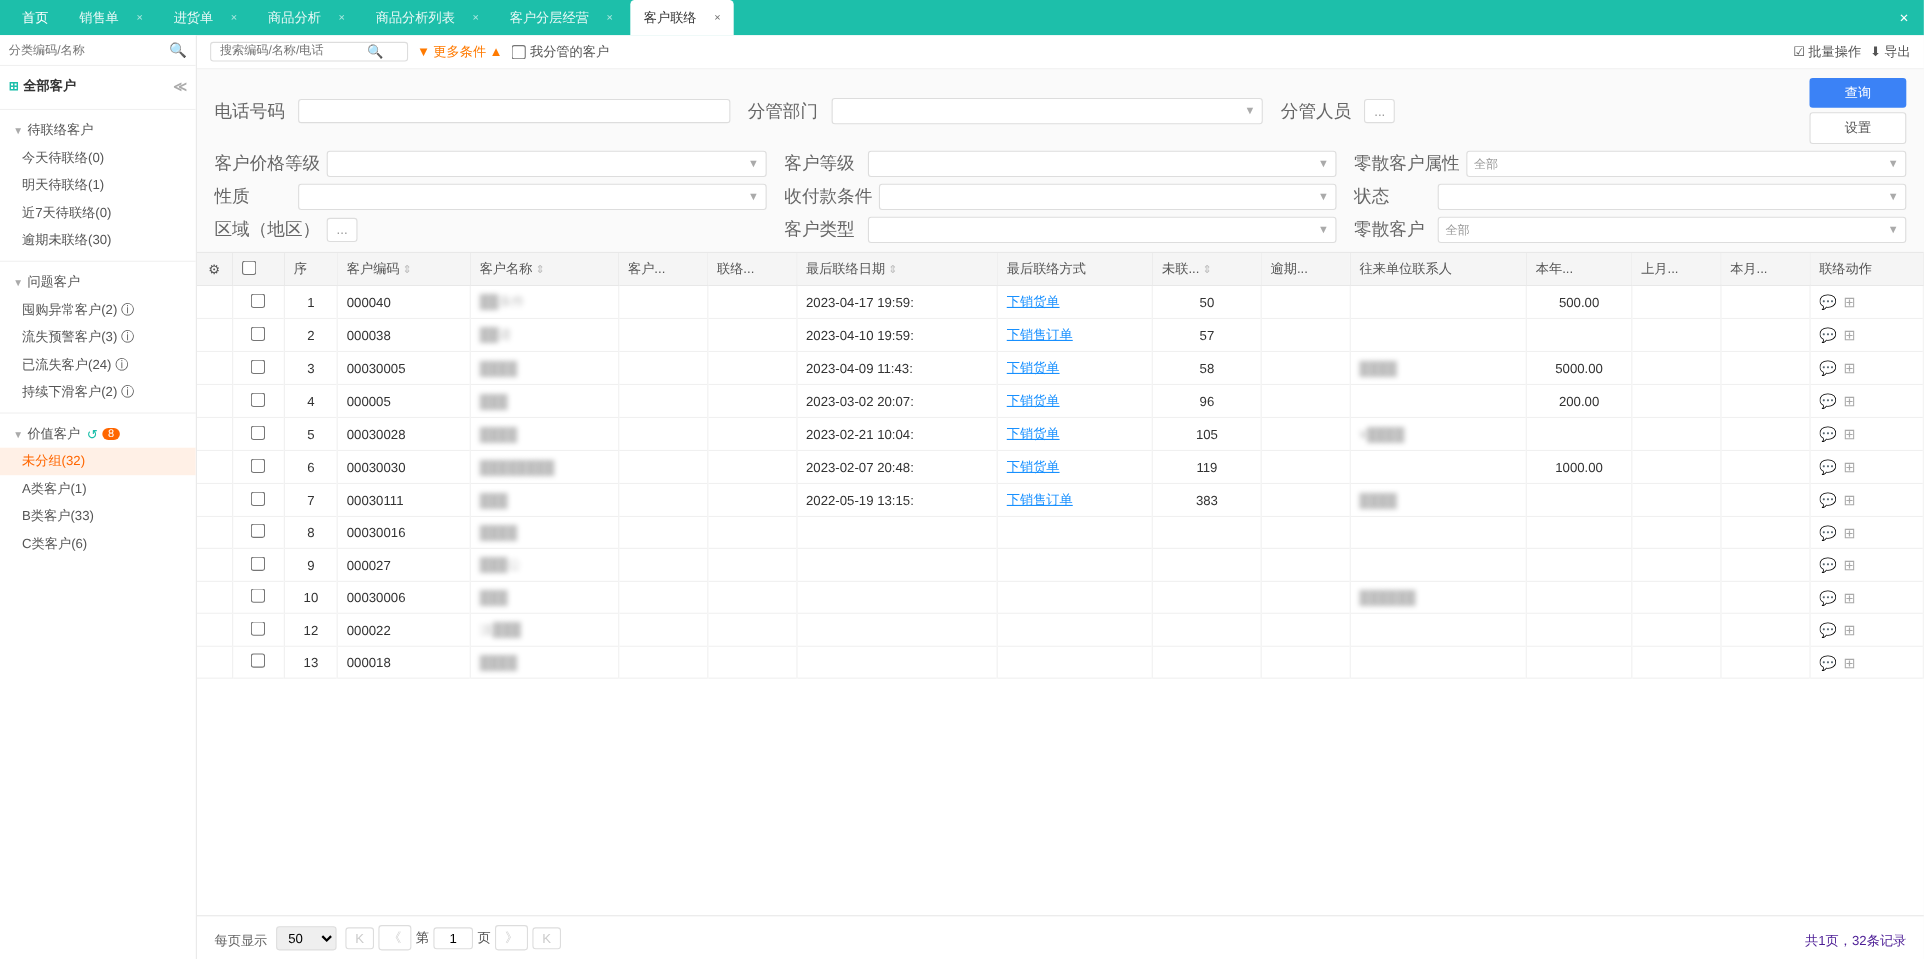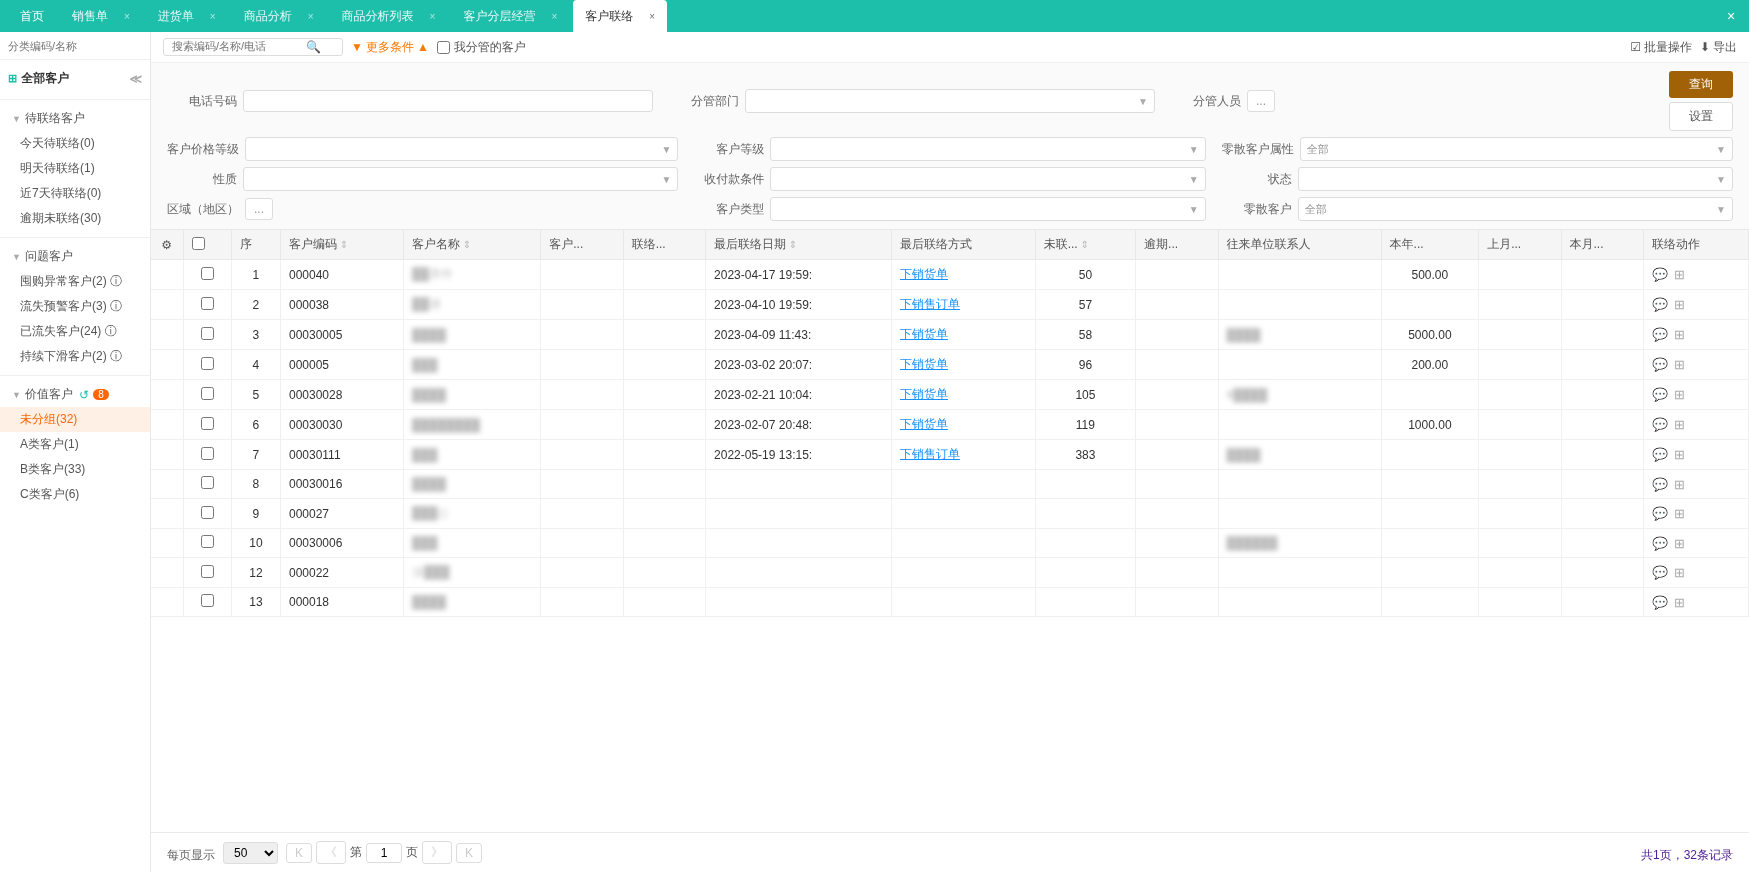--- a/index.html
+++ b/index.html
@@ -56,21 +56,21 @@
     }
 
     
     .main-layout {
       display: flex;
       height: calc(100vh - 32px);
     }
 
     
     .sidebar {
-      width: 151px;
+      width: 179px;
       background: white;
       border-right: 1px solid #e8e8e8;
       display: flex;
       flex-direction: column;
       overflow-y: auto;
       flex-shrink: 0;
     }
     .sidebar-search {
       display: flex;
       align-items: center;
@@ -206,25 +206,25 @@
     }
     .filter-row:last-child { margin-bottom: 0; }
     .filter-item {
       display: flex;
       align-items: center;
       flex: 1;
       gap: 6px;
       min-width: 0;
     }
     .filter-label {
-      font-size: 12px;
+      font-size: 16px;
       color: #666;
       white-space: nowrap;
       min-width: 70px;
-      text-align: right;
+      text-align: left;
     }
     .filter-input {
       flex: 1;
       border: 1px solid #ddd;
       border-radius: 3px;
       padding: 3px 6px;
       font-size: 12px;
       outline: none;
       color: #333;
     }
@@ -248,25 +248,25 @@
       align-items: center;
       border: 1px solid #ddd;
       border-radius: 3px;
       padding: 3px 8px;
       font-size: 12px;
       background: white;
       cursor: pointer;
       color: #999;
     }
     .query-btn {
-      background: #a16207;
+      background: #3b82f6;
       color: white;
       border: none;
       border-radius: 3px;
-      padding: 5px 20px;
+      padding: 5px 32px;
       font-size: 12px;
       cursor: pointer;
       white-space: nowrap;
     }
     .reset-btn {
       background: white;
       color: #555;
       border: 1px solid #ddd;
       border-radius: 3px;
       padding: 5px 16px;

